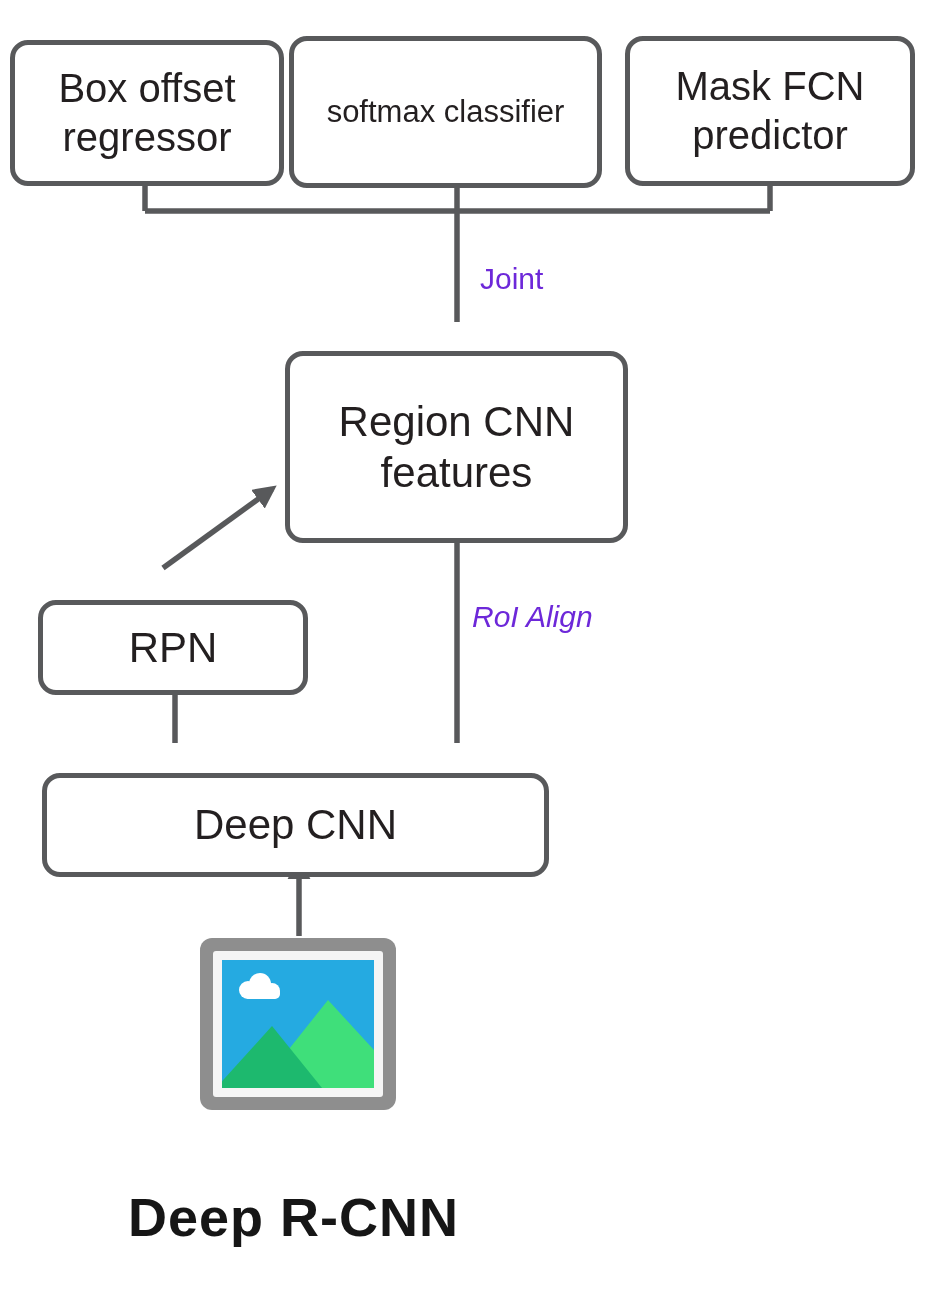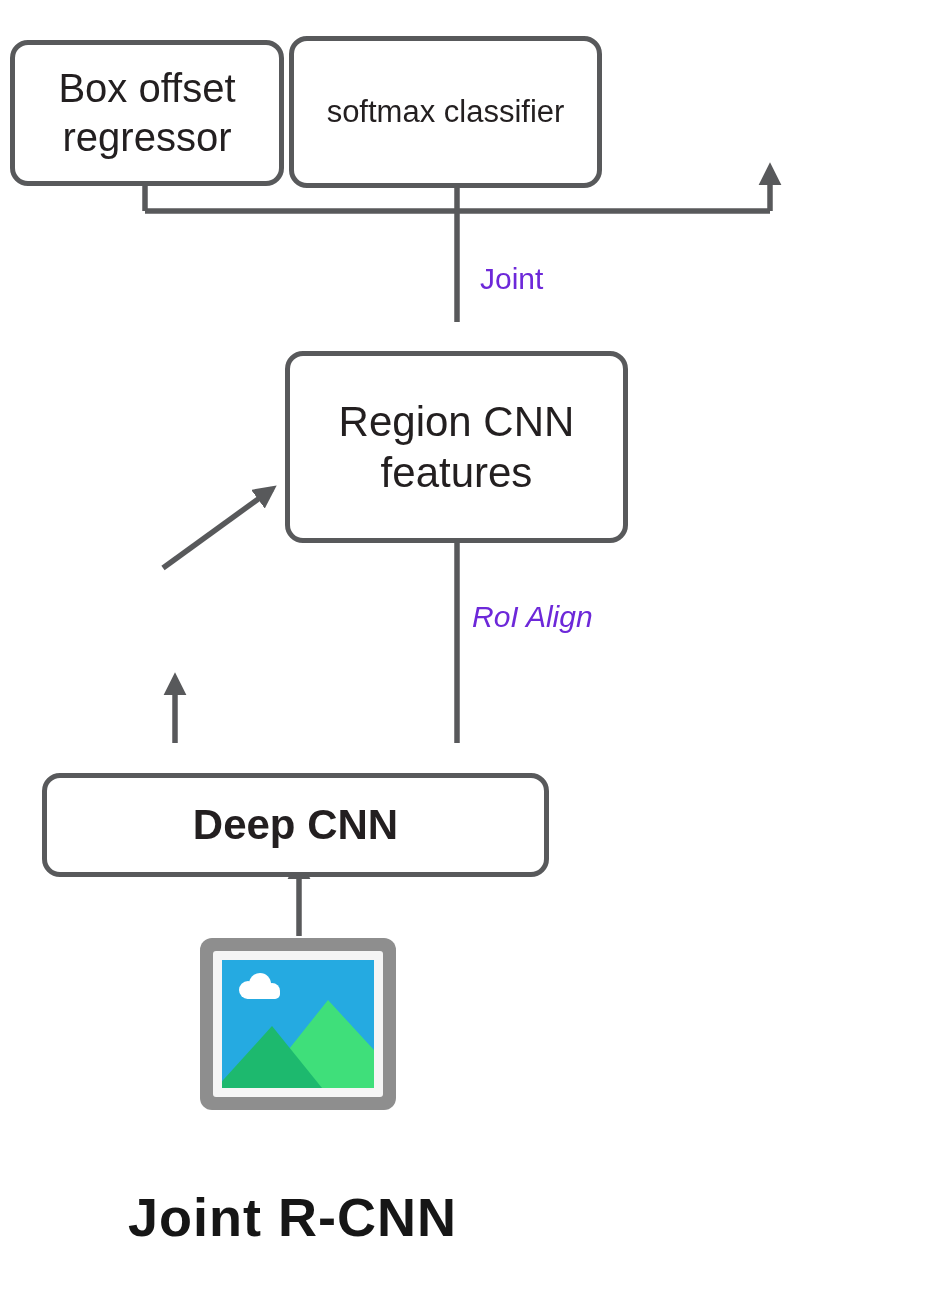--- a/index.html
+++ b/index.html
@@ -85,25 +85,27 @@
       <path d="M175 743 V678" marker-end="url(#ah)"></path>
 
       <path d="M299 936 V862" marker-end="url(#ah)"></path>
     </g>
   </svg>
 
   <div class="node" style="left:10px; top:12px; width:274px; height:146px; font-size:40px;">Box offset regressor</div>
 
   <div class="node" style="left:289px; top:8px; width:313px; height:152px; font-size:31px;">softmax classifier</div>
 
+  <div class="node" style="left:625px; top:8px; width:290px; height:150px; font-size:40px;">Mask FCN predictor</div>
 
   <div class="node" style="left:285px; top:323px; width:343px; height:192px; font-size:42px;">Region CNN features</div>
 
+  <div class="node" style="left:38px; top:572px; width:270px; height:95px; font-size:42px;">RPN</div>
 
-  <div class="node" style="left:42px; top:745px; width:507px; height:104px; font-size:42px;font-weight:bold;">Deep CNN</div>
+  <div class="node" style="left:42px; top:745px; width:507px; height:104px; font-size:42px;">Deep CNN</div>
 
   <div class="edge-label" style="left:480px; top:262px;">Joint</div>
 
   <div class="edge-label" style="left:472px; top:600px;font-style:italic;">RoI Align</div>
 
   <div class="image-icon-wrap">
     <svg width="196" height="172" viewBox="0 0 196 172">
       <defs>
         <clipPath id="pic">
             <rect x="22" y="22" width="152" height="128"></rect>
@@ -118,15 +120,15 @@
         <g fill="var(--cloud, #ffffff)">
           <circle cx="48" cy="52" r="9"></circle>
           <circle cx="60" cy="46" r="11"></circle>
           <circle cx="72" cy="53" r="8"></circle>
           <rect x="44" y="50" width="36" height="11" rx="5"></rect>
         </g>
       </g>
     </svg>
   </div>
 
-  <div class="diagram-title" style="left:128px; top:1186px;">Joint R-CNN</div>
+  <div class="diagram-title" style="left:128px; top:1186px;">Deep R-CNN</div>
 
 </div>
 
 </body></html>

